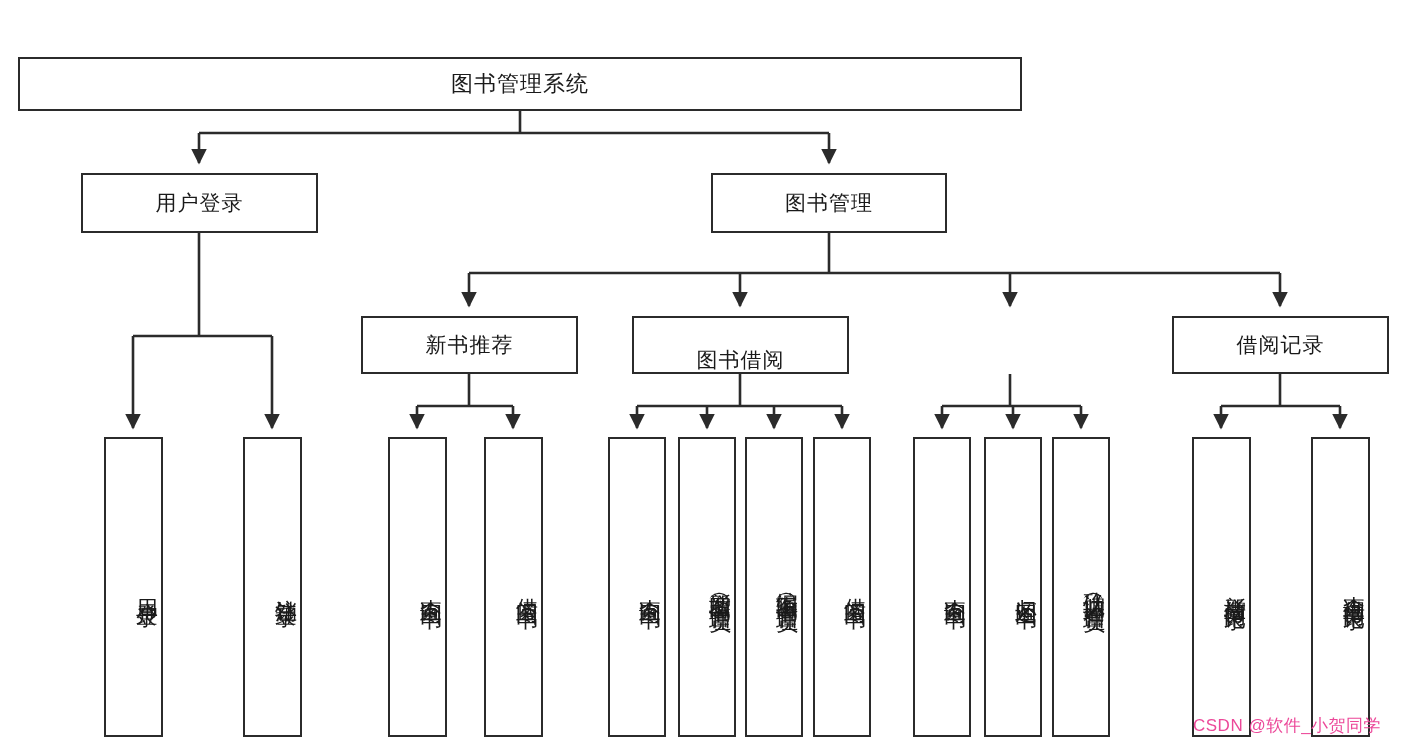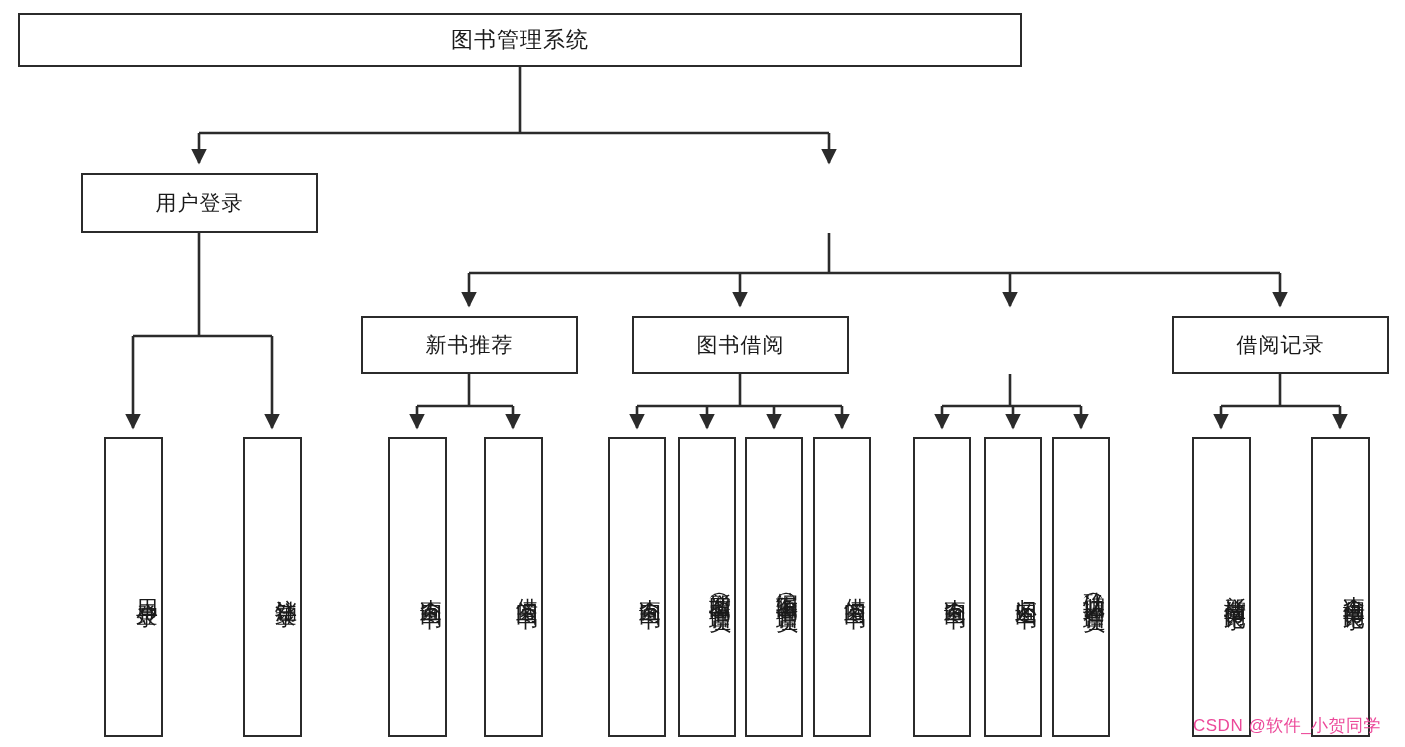--- a/index.html
+++ b/index.html
@@ -36,20 +36,21 @@
     color: #1a1a1a;
   }
   .node.h {
     font-size: 21px;
     line-height: 1.2;
     letter-spacing: 1px;
     white-space: nowrap;
   }
   .node.root {
     font-size: 22px;
+    margin-top: 44px;
   }
   .node.v {
     writing-mode: vertical-rl;
     text-orientation: upright;
     font-size: 22px;
     line-height: 1.25;
     letter-spacing: 3px;
     padding: 8px 0;
     align-items: flex-start;
     justify-content: center;
@@ -123,25 +124,28 @@
     </g>
   </svg>
 
   <div class="node h root" style="left:18px; top:13px; width:1004px; height:54px;">
     <span>图书管理系统</span>
   </div>
 
   <div class="node h" style="left:81px; top:173px; width:237px; height:60px;">
     <span>用户登录</span>
   </div>
+  <div class="node h" style="left:711px; top:173px; width:236px; height:60px;">
+    <span>图书管理</span>
+  </div>
 
   <div class="node h" style="left:361px; top:316px; width:217px; height:58px;text-align:right;">
     <span>新书推荐</span>
   </div>
-  <div class="node h" style="left:632px; top:316px; width:217px; height:58px;">
+  <div class="node h" style="left:632px; top:316px; width:217px; height:58px;align-items:flex-end;">
     <span>图书借阅</span>
   </div>
   <div class="node h" style="left:1172px; top:316px; width:217px; height:58px;">
     <span>借阅记录</span>
   </div>
 
   <div class="node v" style="left:104px; top:437px; width:59px; height:300px;">
     <span class="vtext">用户登录</span>
   </div>
   <div class="node v" style="left:243px; top:437px; width:59px; height:300px;">

